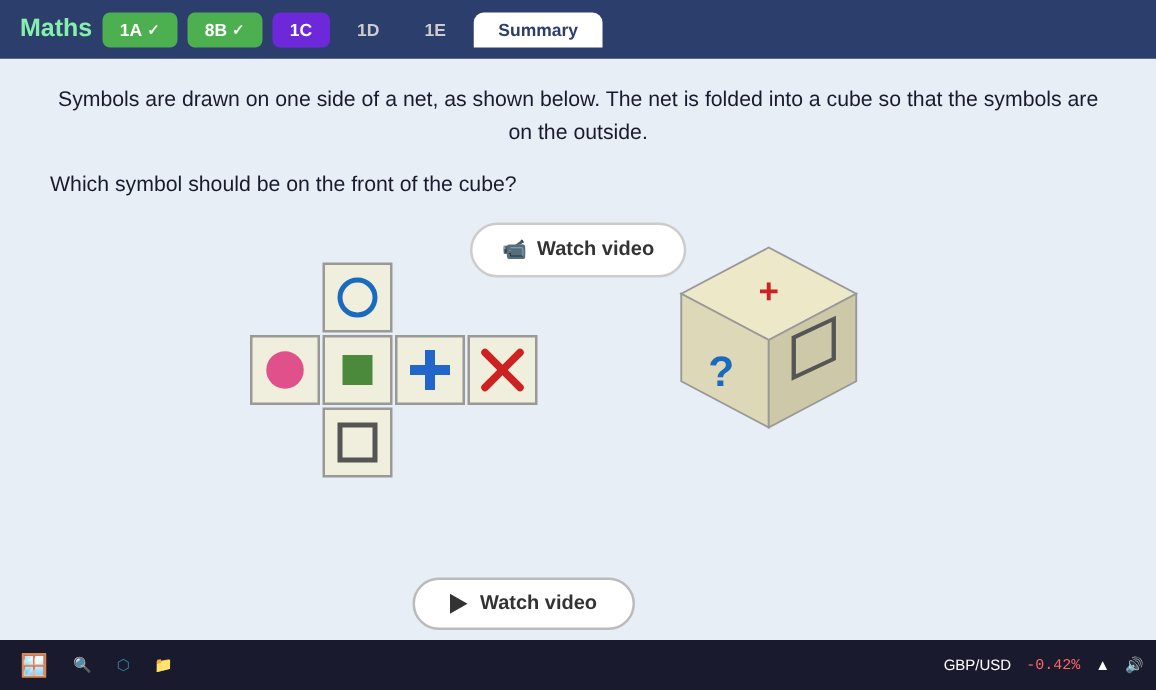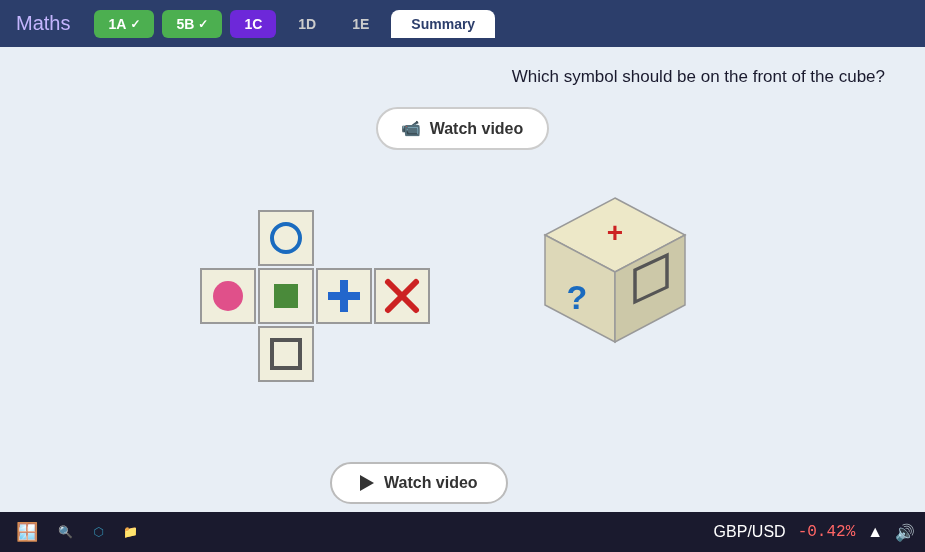--- a/index.html
+++ b/index.html
@@ -15,24 +15,23 @@
     
     .top-bar {
       background: #2c3e6b;
       height: 47px;
       display: flex;
       align-items: center;
       padding: 0 16px;
       gap: 8px;
     }
     .app-title {
-      color: #c4b5fd;
+      color: #86efac;
       font-size: 20px;
-      font-weight: normal;
-      margin-right: 16px;
+      font-weight: bold;
     }
     .nav-tab {
       padding: 6px 14px;
       border-radius: 6px;
       font-size: 14px;
       font-weight: bold;
       cursor: pointer;
       display: flex;
       align-items: center;
       gap: 4px;
@@ -72,21 +71,21 @@
       font-size: 17px;
       color: #1a1a2e;
       text-align: center;
       line-height: 1.5;
       margin-bottom: 20px;
     }
 
     .question-text {
       font-size: 17px;
       color: #1a1a2e;
-      text-align: right;
+      text-align: left;
       margin-bottom: 20px;
     }
 
     
     .watch-video-btn {
       display: flex;
       align-items: center;
       gap: 8px;
       background: white;
       border: 2px solid #ccc;
@@ -118,57 +117,58 @@
       font-size: 12px;
       padding: 2px 6px;
       cursor: pointer;
     }
     .taskbar-right {
       margin-left: auto;
       display: flex;
       align-items: center;
       gap: 12px;
       color: white;
-      font-size: 16px;
+      font-size: 12px;
     }
     .gbpusd-negative {
       color: #ff6666;
       font-family: Liberation Mono, monospace;
     }
   </style>
 </head>
 <body>
 
 <div class="top-bar">
   <span class="app-title">Maths</span>
 
   <div class="nav-tab completed">
     <span>1A</span>
     <span class="check-icon">✓</span>
   </div>
   <div class="nav-tab completed">
-    <span>5B</span>
+    <span>8B</span>
     <span class="check-icon">✓</span>
   </div>
   <div class="nav-tab active">
     <span>1C</span>
   </div>
   <div class="nav-tab inactive">
     <span>1D</span>
   </div>
   <div class="nav-tab inactive">
     <span>1E</span>
   </div>
   <div class="nav-tab summary">
     <span>Summary</span>
   </div>
 </div>
 
 <div class="main-content">
 
+  <p class="problem-text">Symbols are drawn on one side of a net, as shown below. The net is folded into a cube so that the symbols are on the outside.</p>
 
   <p class="question-text">Which symbol should be on the front of the cube?</p>
 
   <div style="display:flex; justify-content:center;">
     <button class="watch-video-btn">
       <span style="font-size:16px;">📹</span>
       <span>Watch video</span>
     </button>
   </div>
 

